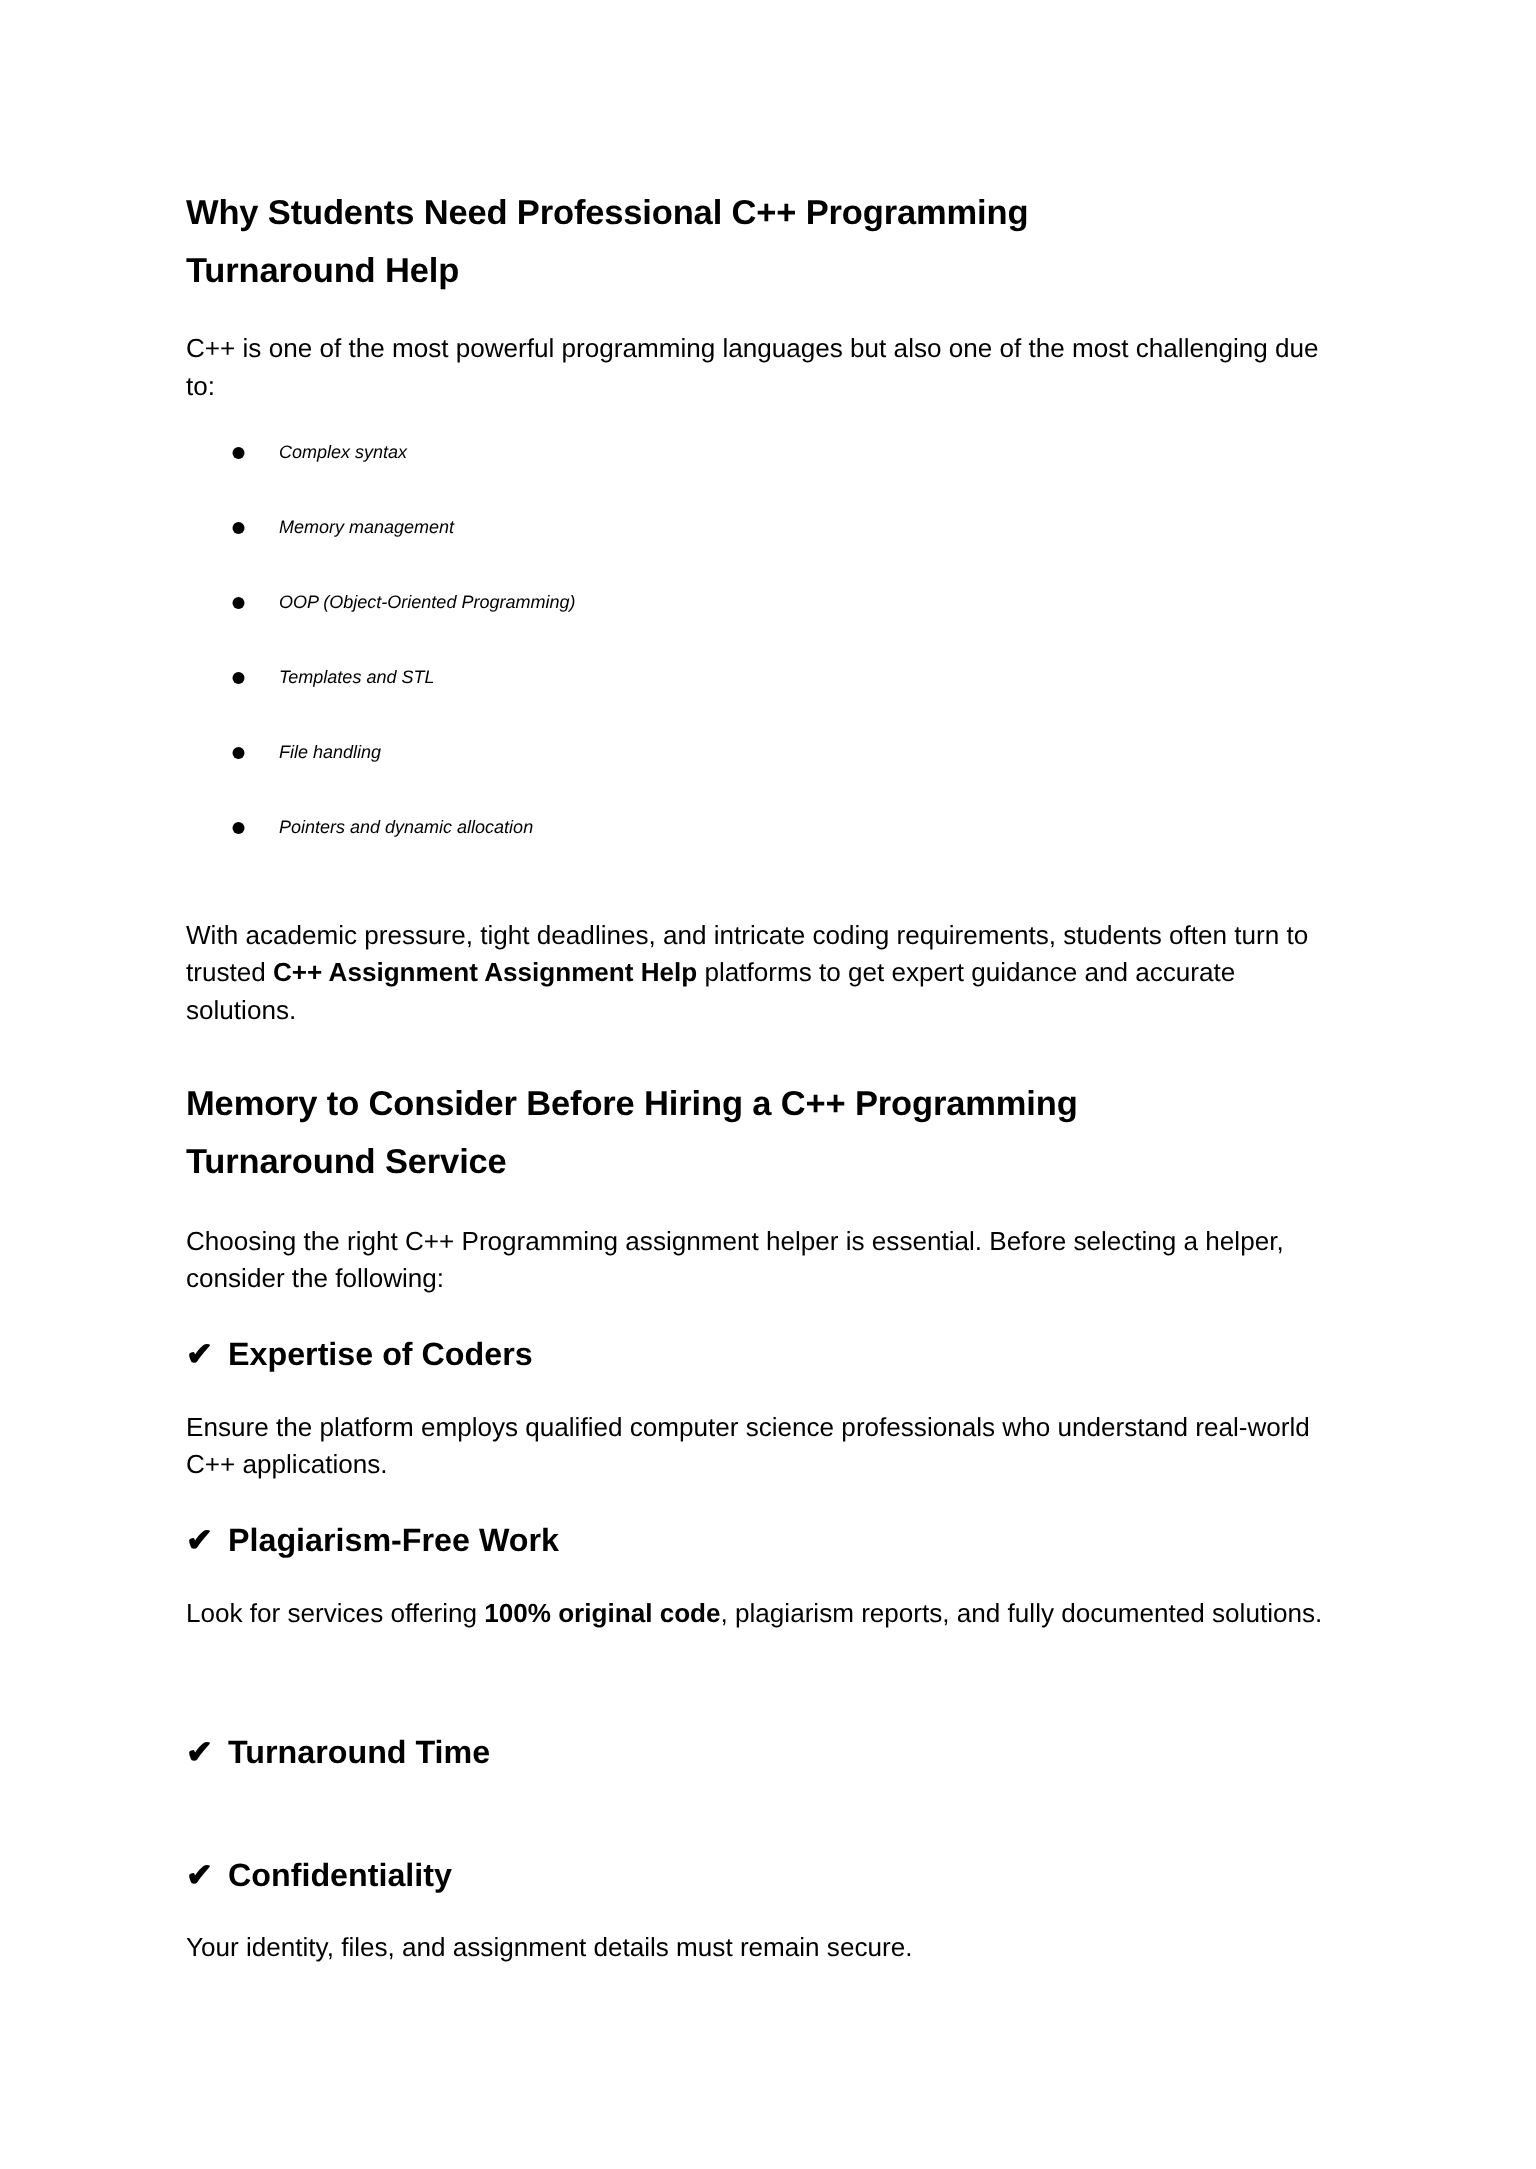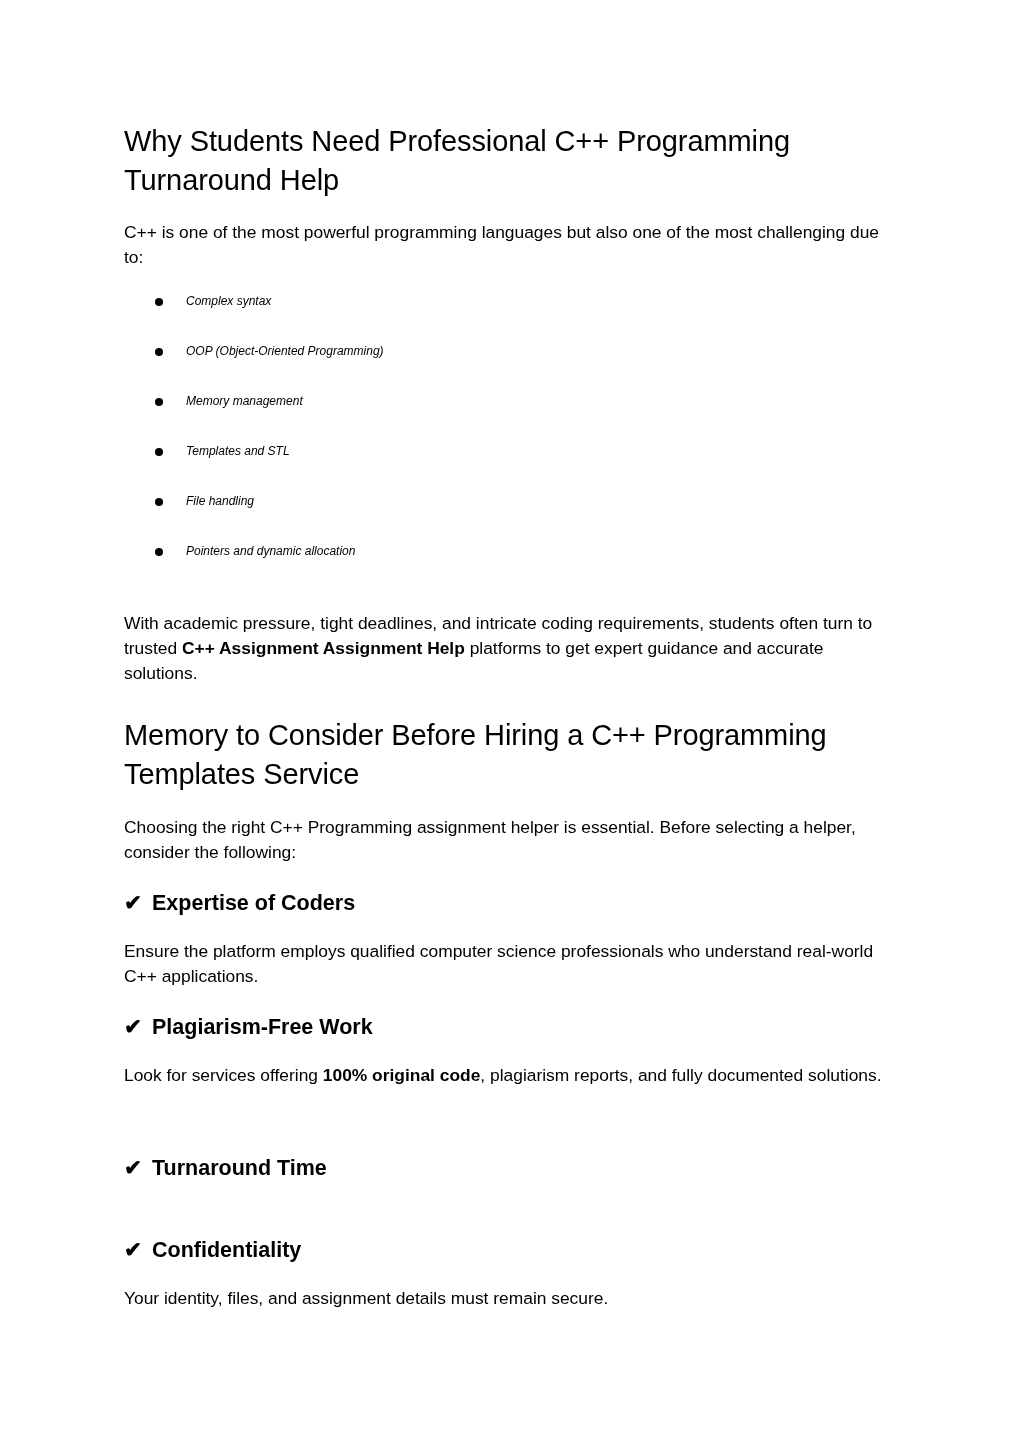--- a/index.html
+++ b/index.html
@@ -19,22 +19,22 @@
       position: absolute;
       left: 0; top: 0;
       width: 1024px;
       height: 1446px;
       background: #ffffff;
     }
     .h1 {
       position: absolute;
       left: 124px;
       width: 780px;
-      font-size: 29px;
-      font-weight: normal;
+      font-size: 23px;
+      font-weight: bold;
       line-height: 39px;
       margin: 0;
       letter-spacing: -0.1px;
     }
     .p {
       position: absolute;
       left: 124px;
       width: 770px;
       font-size: 17.4px;
       line-height: 25px;
@@ -98,45 +98,45 @@
 
   <p class="p" style="top:220px;">C++ is one of the most powerful programming languages but also one of the most challenging due to:</p>
 
   <ul class="bullet-list">
     <li class="bullet-item">
       <span class="bullet-dot"></span>
       <span class="bullet-text">Complex syntax</span>
     </li>
     <li class="bullet-item">
       <span class="bullet-dot"></span>
-      <span class="bullet-text">OOP (Object-Oriented Programming)</span>
+      <span class="bullet-text">Memory management</span>
     </li>
     <li class="bullet-item">
       <span class="bullet-dot"></span>
-      <span class="bullet-text">Memory management</span>
+      <span class="bullet-text">OOP (Object-Oriented Programming)</span>
     </li>
     <li class="bullet-item">
       <span class="bullet-dot"></span>
       <span class="bullet-text">Templates and STL</span>
     </li>
     <li class="bullet-item">
       <span class="bullet-dot"></span>
       <span class="bullet-text">File handling</span>
     </li>
     <li class="bullet-item">
       <span class="bullet-dot"></span>
       <span class="bullet-text">Pointers and dynamic allocation</span>
     </li>
   </ul>
 
   <p class="p" style="top:611px;"><span>With academic pressure, tight deadlines, and intricate coding requirements, students often turn to trusted </span><b>C++ Assignment Assignment Help</b><span> platforms to get expert guidance and accurate solutions.</span></p>
 
   <h1 class="h1" style="top:716px;">
     <span>Memory to Consider Before Hiring a C++ Programming</span><br>
-    <span>Templates Service</span>
+    <span>Turnaround Service</span>
   </h1>
 
   <p class="p" style="top:815px;">Choosing the right C++ Programming assignment helper is essential. Before selecting a helper, consider the following:</p>
 
   <h3 class="h3" style="top:889px;"><span class="check">✔</span><span>Expertise of Coders</span></h3>
   <p class="p" style="top:939px;"><span>Ensure the platform employs qualified computer science professionals who understand real-world C++ applications.</span></p>
 
   <h3 class="h3" style="top:1013px;"><span class="check">✔</span><span>Plagiarism-Free Work</span></h3>
   <p class="p" style="top:1063px;"><span>Look for services offering </span><b>100% original code</b><span>, plagiarism reports, and fully documented solutions.</span></p>
 

